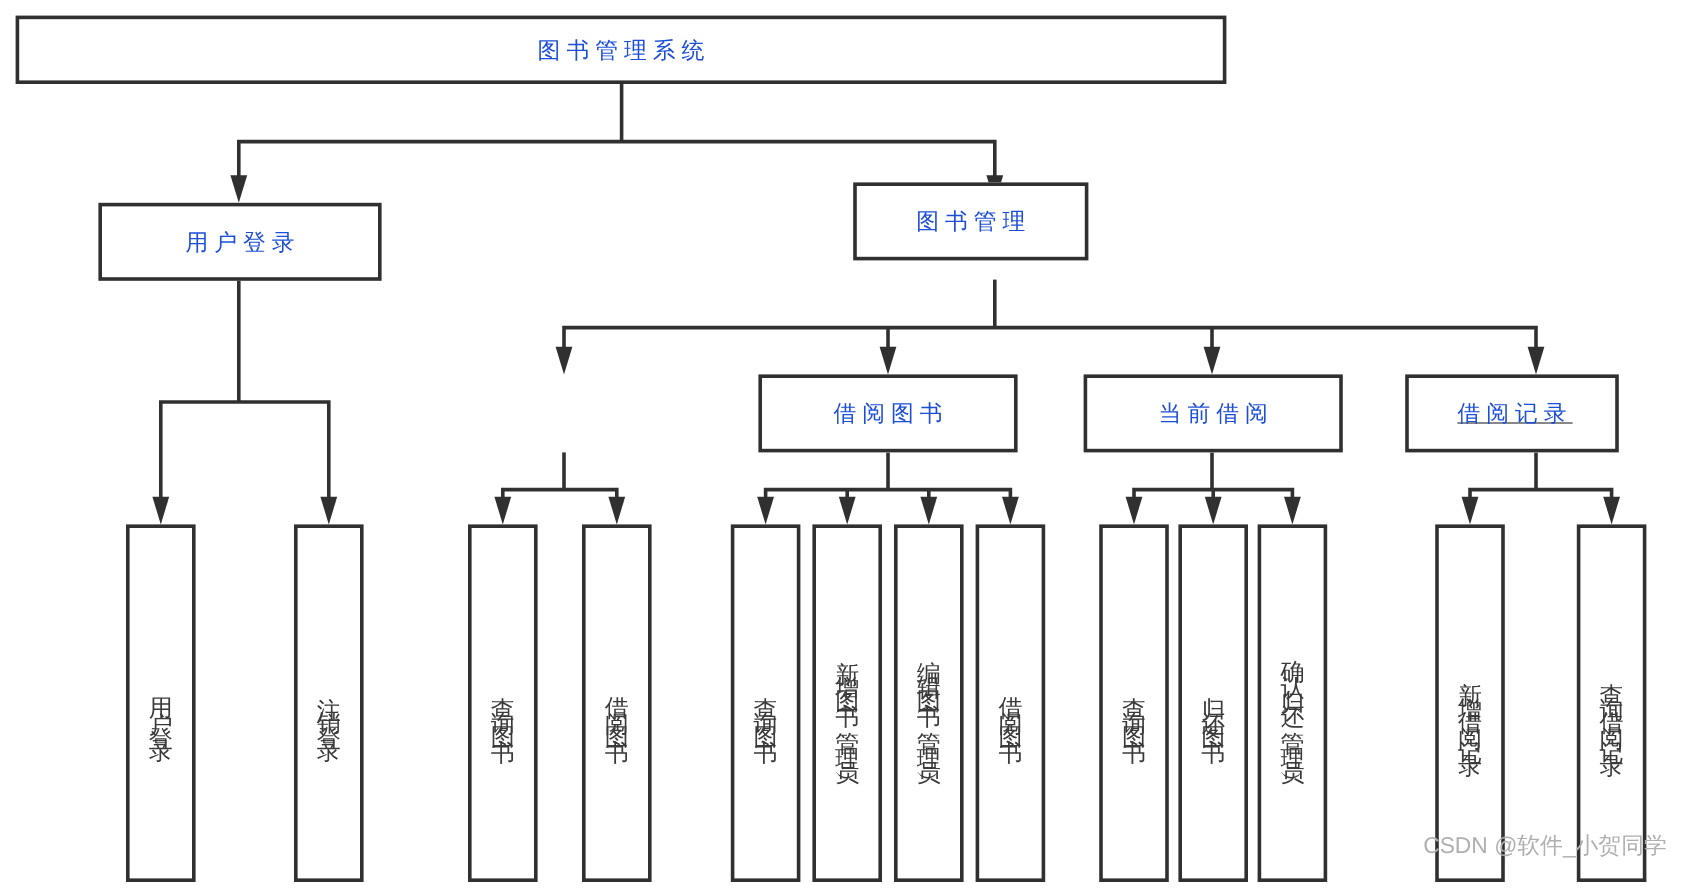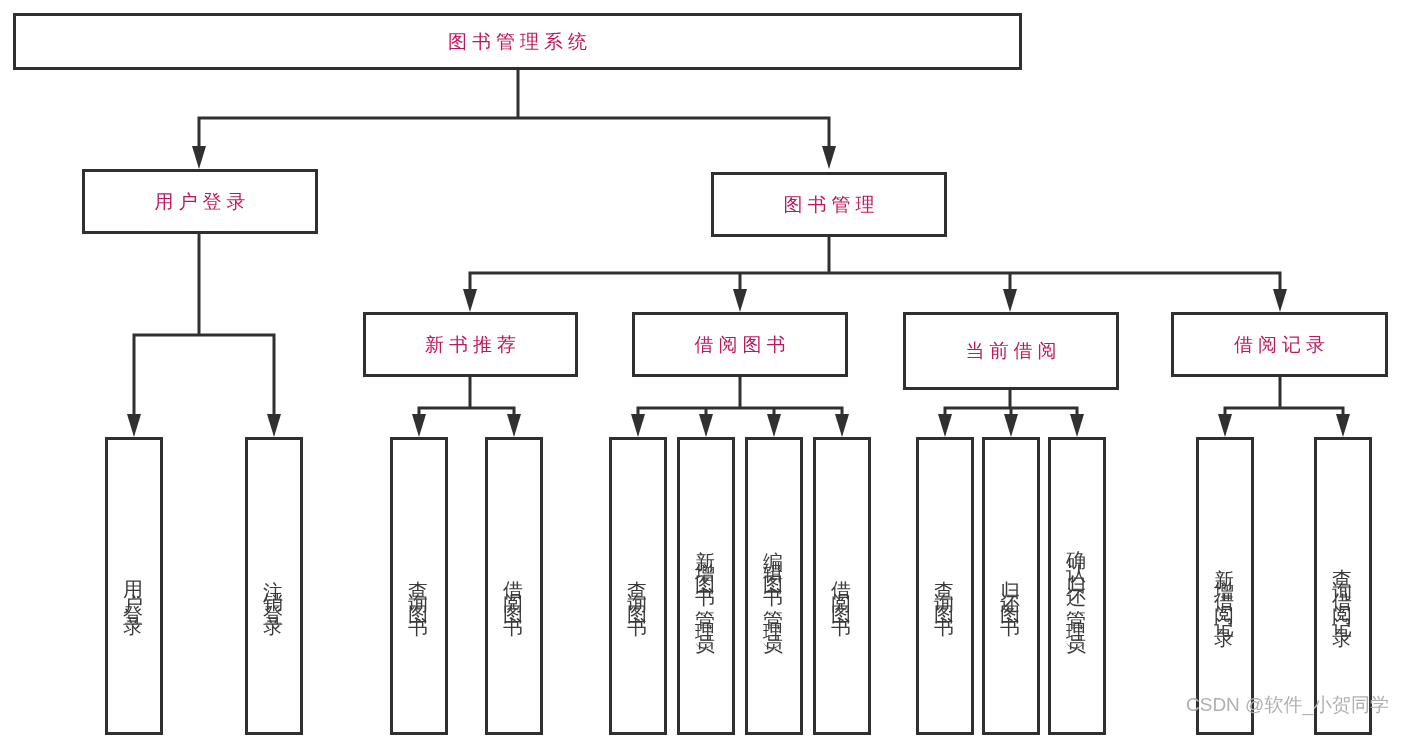--- a/index.html
+++ b/index.html
@@ -26,21 +26,21 @@
     display: flex;
     align-items: center;
     justify-content: center;
     z-index: 2;
   }
   .hlabel {
     font-size: 19px;
     letter-spacing: 5px;
     padding-left: 5px; 
     white-space: nowrap;
-    color: #be185d;
+    color: #1d4ed8;
   }
   .vlabel {
     writing-mode: vertical-rl;
     text-orientation: mixed;
     font-size: 20px;
     letter-spacing: 12px;
     padding-top: 6px; 
     white-space: nowrap;
     color: #3a3a3a;
   }
@@ -111,34 +111,31 @@
     </g>
   </svg>
 
   <div class="node" style="left:13px; top:13px; width:1009px; height:57px;">
     <span class="hlabel">图书管理系统</span>
   </div>
 
   <div class="node" style="left:82px; top:169px; width:236px; height:65px;">
     <span class="hlabel">用户登录</span>
   </div>
-  <div class="node" style="left:711px; top:172px; width:236px; height:65px;">
+  <div class="node" style="left:711px; top:152px; width:196px; height:65px;">
     <span class="hlabel">图书管理</span>
   </div>
 
-  <div class="node" style="left:363px; top:312px; width:215px; height:65px;">
-    <span class="hlabel">新书推荐</span>
-  </div>
   <div class="node" style="left:632px; top:312px; width:216px; height:65px;">
     <span class="hlabel">借阅图书</span>
   </div>
-  <div class="node" style="left:903px; top:312px; width:216px; height:78px;align-items:center;">
+  <div class="node" style="left:903px; top:312px; width:216px; height:65px;align-items:center;">
     <span class="hlabel">当前借阅</span>
   </div>
-  <div class="node" style="left:1171px; top:312px; width:217px; height:65px;">
+  <div class="node" style="left:1171px; top:312px; width:178px; height:65px;text-decoration:underline;">
     <span class="hlabel">借阅记录</span>
   </div>
 
   <div class="node" style="left:105px; top:437px; width:58px; height:298px;">
     <span class="vlabel">用户登录</span>
   </div>
   <div class="node" style="left:245px; top:437px; width:58px; height:298px;">
     <span class="vlabel">注销登录</span>
   </div>
 

